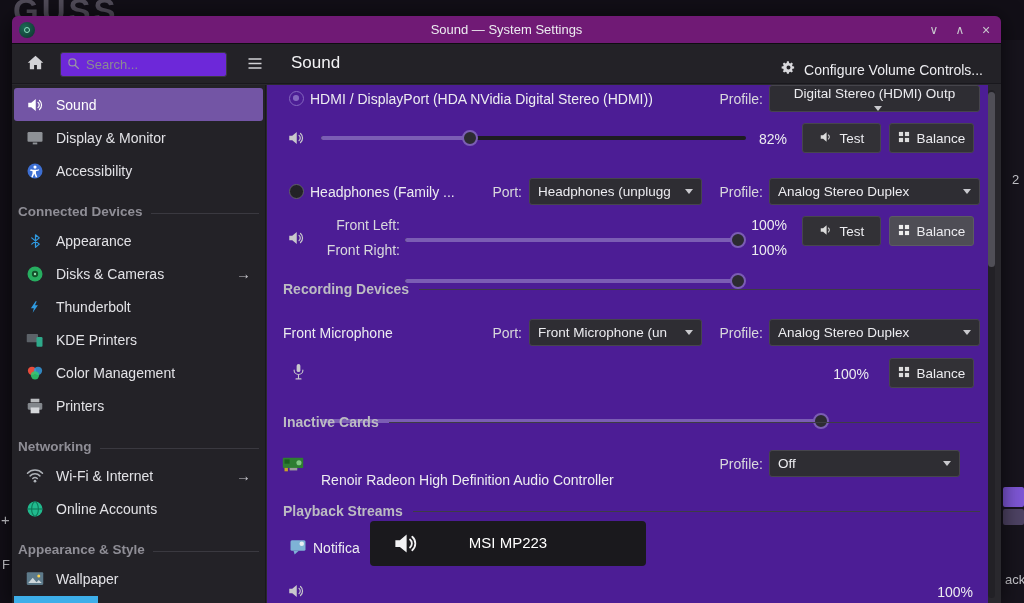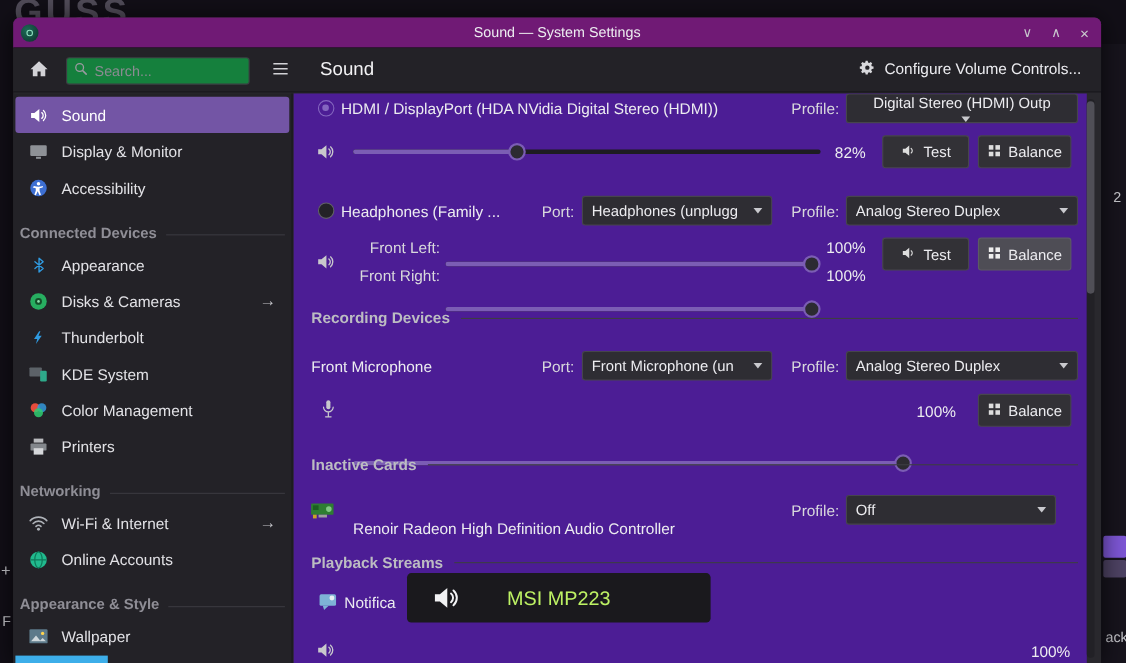--- a/index.html
+++ b/index.html
@@ -15,26 +15,26 @@
 
   .titlebar { position:absolute; left:0; right:0; top:0; height:28px; background:#701a75; border-radius:6px 6px 0 0; display:flex; align-items:center; border-bottom:1px solid #0e0d11; }
   .titlebar-icon { position:absolute; left:7px; top:6px; width:16px; height:16px; border-radius:8px; background:radial-gradient(circle at 35% 35%, #1d6a56, #0c2f2a); display:flex; align-items:center; justify-content:center; }
   .titlebar-icon .dot { width:6px; height:6px; border-radius:3px; border:1.5px solid #8fe0c0; }
   .titlebar-title { flex:1; text-align:center; font-size:13px; color:#ececf0; }
   .win-controls { position:absolute; right:6px; top:0; height:28px; display:flex; align-items:center; gap:8px; }
   .win-btn { width:18px; height:18px; display:flex; align-items:center; justify-content:center; color:#c9c9ce; font-size:12px; cursor:default; }
 
   .toolbar { position:absolute; left:0; right:0; top:28px; height:40px; background:#232227; border-bottom:1px solid #19181d; }
   .home-btn { position:absolute; left:9px; top:7px; width:28px; height:27px; display:flex; align-items:center; justify-content:center; border-radius:3px; }
-  .search-box { position:absolute; left:48px; top:8px; width:167px; height:25px; background:#15803d; border:1px solid #3c3b42; border-radius:3px; display:flex; align-items:center; padding:0 6px; gap:6px; }
+  .search-box { position:absolute; left:48px; top:8px; width:167px; height:25px; background:#6d28d9; border:1px solid #3c3b42; border-radius:3px; display:flex; align-items:center; padding:0 6px; gap:6px; }
   .search-box input { background:transparent; border:none; outline:none; color:#ddd; font-size:13px; width:100%; font-family:inherit; }
   .search-box input::placeholder { color:#8b8b92; }
   .hamburger-btn { position:absolute; left:228px; top:7px; width:30px; height:27px; display:flex; align-items:center; justify-content:center; }
   .page-title { position:absolute; left:279px; top:9px; font-size:17px; font-weight:500; color:#f2f2f4; }
-  .configure-btn { position:absolute; right:18px; top:10px; height:24px; display:flex; align-items:flex-start; gap:8px; font-size:14px; color:#ececf0; }
+  .configure-btn { position:absolute; right:18px; top:10px; height:24px; display:flex; align-items:flex-end; gap:8px; font-size:14px; color:#ececf0; }
 
   .sidebar { position:absolute; left:0; top:69px; width:254px; bottom:0; background:#232227; border-right:1px solid #19181d; padding-top:3px; }
   .side-item { height:33px; margin:0 2px; display:flex; align-items:center; gap:10px; padding:0 10px; font-size:14px; color:#e2e2e6; border-radius:3px; position:relative; }
   .side-item.selected { background:#7355a5; color:#fff; }
   .side-item .icon { width:22px; display:flex; justify-content:center; align-items:center; }
   .side-arrow { position:absolute; right:12px; color:#c3c3c8; font-size:15px; }
   .side-section { height:37px; display:flex; align-items:flex-end; padding:0 6px 5px 6px; gap:8px; }
   .side-section .txt { font-size:13.5px; font-weight:bold; color:#8f8e96; white-space:nowrap; }
   .side-section .line { flex:1; height:1px; background:#3a3940; margin-bottom:5px; }
 
@@ -64,21 +64,21 @@
   .sec-header .txt { font-size:14px; font-weight:bold; color:#bcbcc2; white-space:nowrap; }
   .sec-header .line { flex:1; height:1px; background:#3e3d44; }
 
   .pct { font-size:14px; color:#ececf0; text-align:right; }
 
   .scrollbar { position:absolute; right:6px; top:74px; width:7px; bottom:5px; }
   .scrollbar .sb-track { position:absolute; left:0; right:0; top:0; bottom:0; background:#222126; border-radius:3.5px; }
   .scrollbar .sb-handle { position:absolute; left:0; right:0; top:2px; height:175px; background:#504f57; border-radius:3.5px; }
 
   .osd { position:absolute; left:358px; top:505px; width:276px; height:45px; background:#1a191d; border-radius:4px; z-index:10; }
-  .osd .osd-label { position:absolute; left:0; right:0; top:13px; text-align:center; font-size:18px; color:#bef264; }
+  .osd .osd-label { position:absolute; left:0; right:0; top:13px; text-align:center; font-size:15px; color:#ffffff; }
   .osd .osd-icon { position:absolute; left:22px; top:9px; }
 
   .bottom-strip { position:absolute; left:14px; top:596px; width:84px; height:7px; background:#3daee9; z-index:20; }
 </style>
 </head>
 <body>
 
 <div class="desktop-text">GUSS</div>
 <div class="right-panel"></div>
 <div class="edge-label" style="left:1012px; top:172px;">2</div>
@@ -199,21 +199,21 @@
       </span>
       <span>Thunderbolt</span>
     </div>
     <div class="side-item">
       <span class="icon">
         <svg width="18" height="16" viewBox="0 0 24 20">
             <rect x="1" y="2" width="15" height="11" rx="1" fill="#5c6268"></rect>
             <rect x="14" y="6" width="8" height="13" rx="1.5" fill="#2ea98a"></rect>
           </svg>
       </span>
-      <span>KDE System</span>
+      <span>KDE Printers</span>
     </div>
     <div class="side-item">
       <span class="icon">
         <svg width="18" height="16" viewBox="0 0 24 20">
             <circle cx="8" cy="7" r="5.5" fill="#e74c3c"></circle>
             <circle cx="16" cy="7" r="5.5" fill="#3498db" fill-opacity="0.85"></circle>
             <circle cx="12" cy="13" r="5.5" fill="#2ecc71" fill-opacity="0.85"></circle>
           </svg>
       </span>
       <span>Color Management</span>

